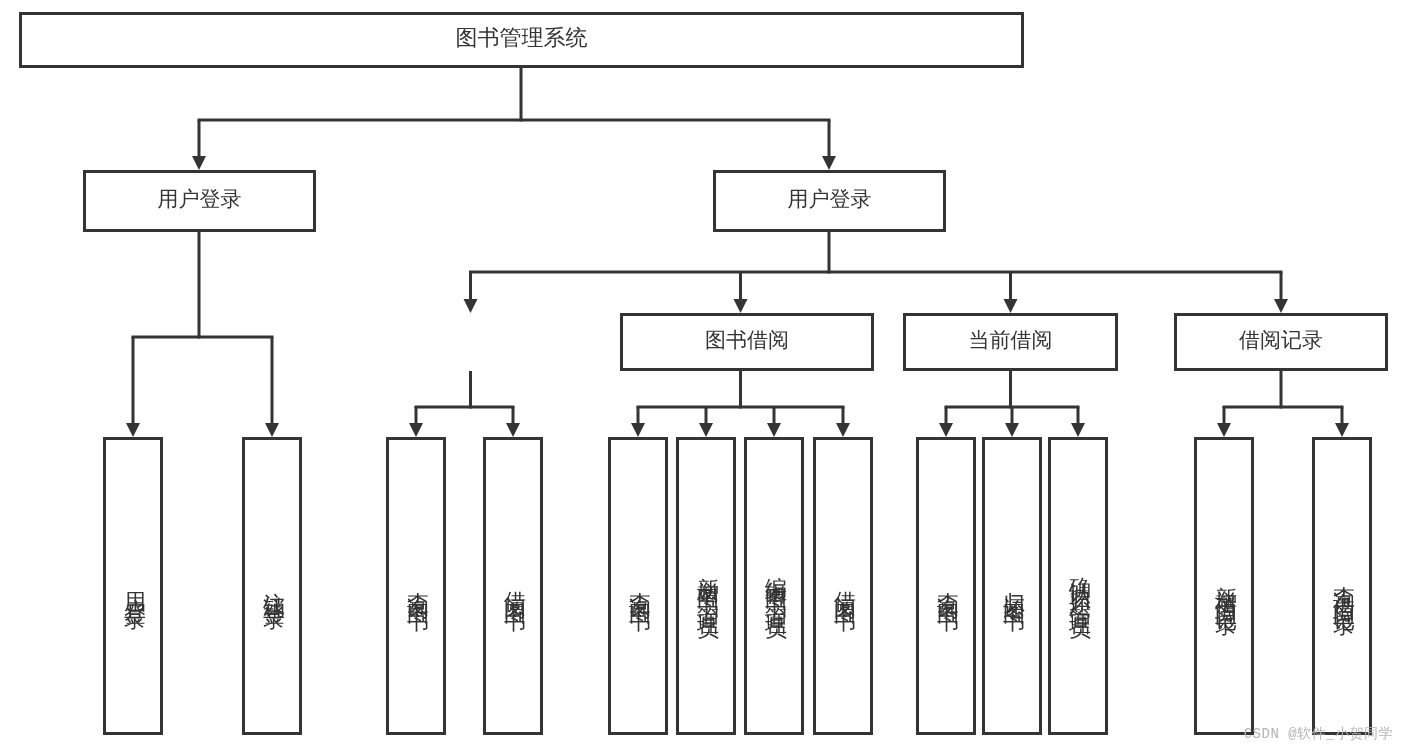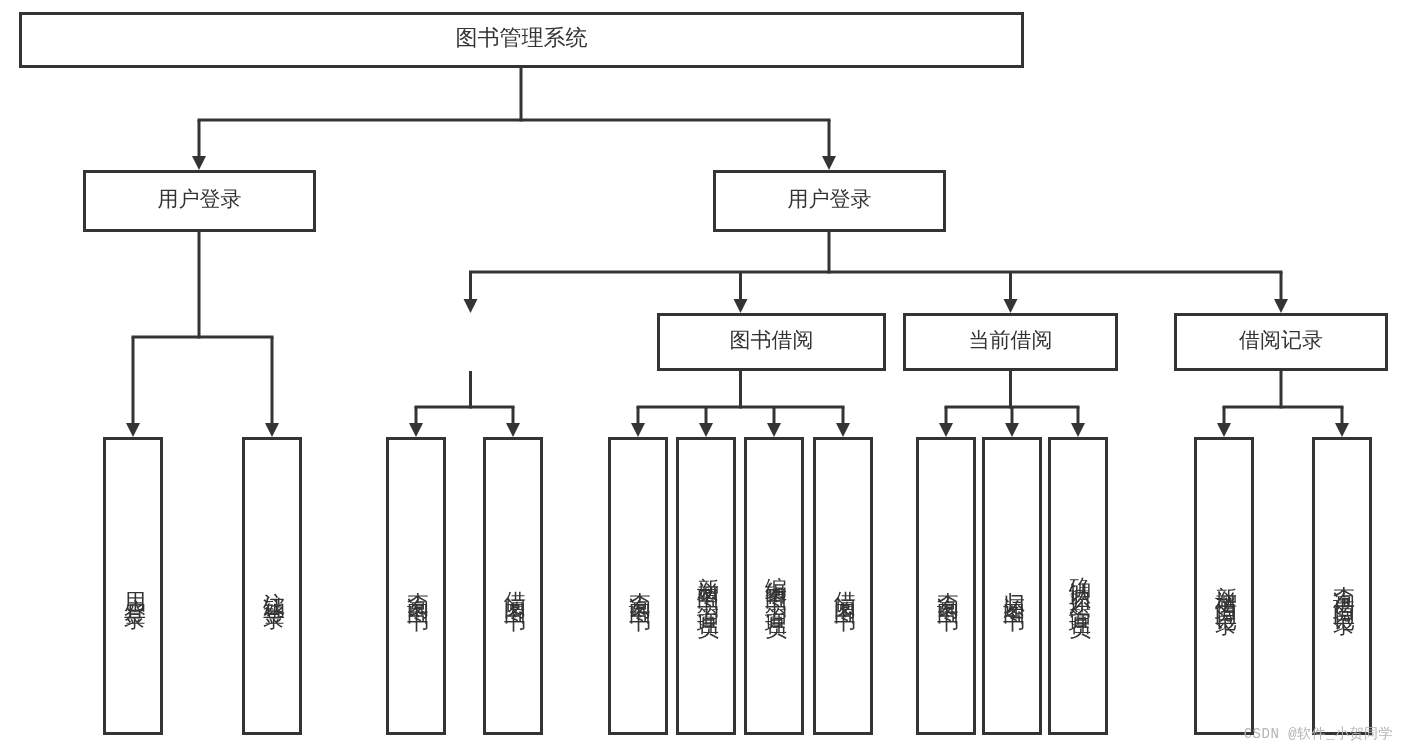--- a/index.html
+++ b/index.html
@@ -128,21 +128,21 @@
       <line x1="1342" y1="407" x2="1342" y2="424"></line>
       <polygon points="1335,423 1349,423 1342,437"></polygon>
     </g>
   </svg>
 
   <div class="node root" style="left:19px;top:12px;width:1005px;height:56px;">图书管理系统</div>
 
   <div class="node h" style="left:83px;top:170px;width:233px;height:62px;">用户登录</div>
   <div class="node h" style="left:713px;top:170px;width:233px;height:62px;">用户登录</div>
 
-  <div class="node h" style="left:657px;top:313px;width:229px;height:58px;">图书借阅</div>
+  <div class="node h" style="left:620px;top:313px;width:254px;height:58px;">图书借阅</div>
   <div class="node h" style="left:903px;top:313px;width:215px;height:58px;">当前借阅</div>
   <div class="node h" style="left:1174px;top:313px;width:214px;height:58px;">借阅记录</div>
 
   <div class="node leaf" style="left:103px;top:437px;width:60px;height:298px;">用户登录</div>
   <div class="node leaf" style="left:242px;top:437px;width:60px;height:298px;">注销登录</div>
 
   <div class="node leaf" style="left:386px;top:437px;width:60px;height:298px;">查询图书</div>
   <div class="node leaf" style="left:483px;top:437px;width:60px;height:298px;">借阅图书</div>
 
   <div class="node leaf" style="left:608px;top:437px;width:60px;height:298px;">查询图书</div>

